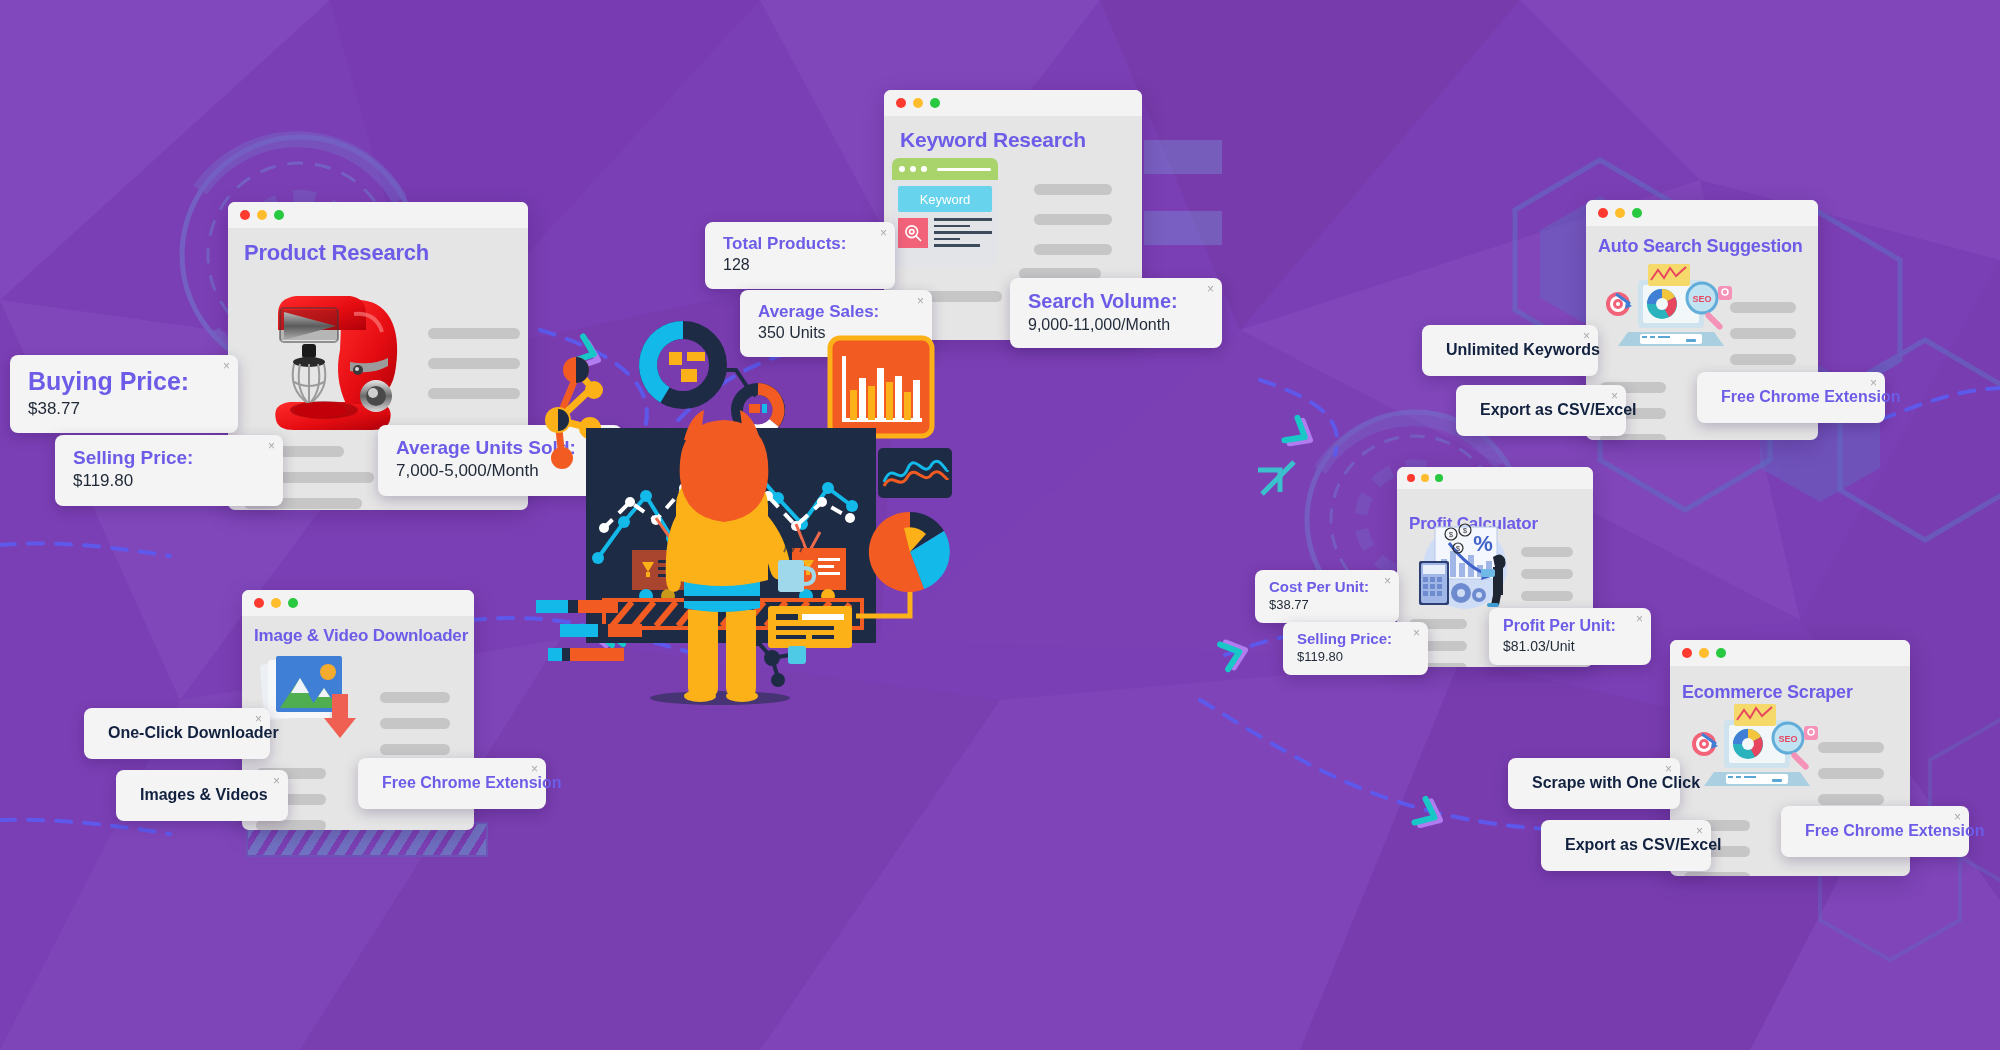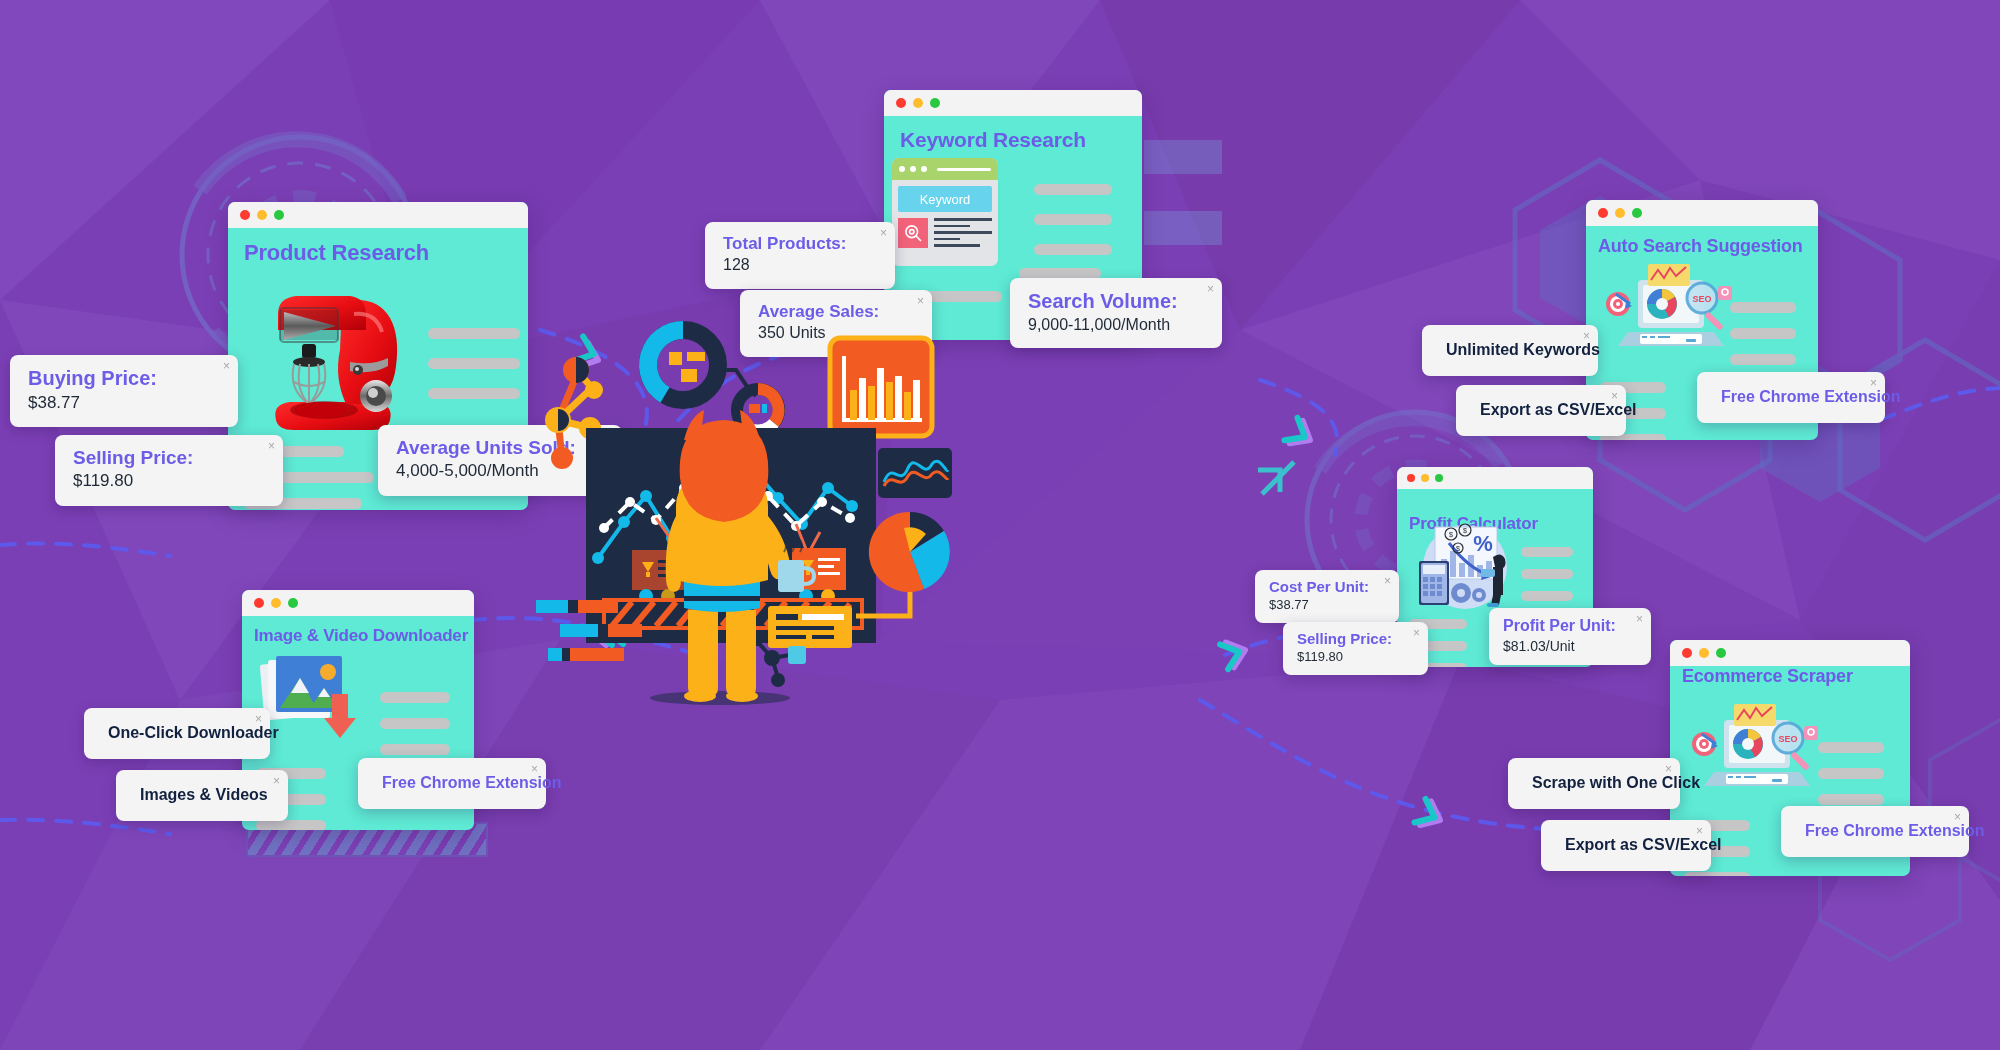--- a/index.html
+++ b/index.html
@@ -31,21 +31,21 @@
         -58deg,
         rgba(110,130,200,0.75) 0px,
         rgba(110,130,200,0.75) 9px,
         rgba(123,63,181,0.55) 9px,
         rgba(123,63,181,0.55) 15px);
   }
 
   
   .win {
     position: absolute;
-    background: #5eead4;
+    background: #e5e5e5;
     border-radius: 7px;
     box-shadow: 0 6px 22px rgba(40,10,70,0.22);
     overflow: hidden;
   }
   .win-bar {
     height: 26px;
     background: #f3f3f3;
     display: flex;
     align-items: center;
     padding-left: 12px;
@@ -281,34 +281,34 @@
       <div class="skel" style="left:200px;top:130px;width:92px;"></div>
       <div class="skel" style="left:200px;top:160px;width:92px;"></div>
       <div class="skel" style="left:16px;top:218px;width:100px;"></div>
       <div class="skel" style="left:16px;top:244px;width:130px;"></div>
       <div class="skel" style="left:16px;top:270px;width:118px;"></div>
     </div>
   </div>
 
   <div class="chip" style="left:10px;top:355px;width:228px;">
     <span class="ch-x">×</span>
-    <div class="ch-title" style="font-size:20px;">Buying Price:</div>
+    <div class="ch-title" style="font-size:25px;">Buying Price:</div>
     <div class="ch-val" style="font-size:17px;">$38.77</div>
   </div>
 
   <div class="chip" style="left:55px;top:435px;width:228px;">
     <span class="ch-x">×</span>
     <div class="ch-title" style="font-size:19px;">Selling Price:</div>
     <div class="ch-val" style="font-size:17px;">$119.80</div>
   </div>
 
   <div class="chip" style="left:378px;top:425px;width:244px;">
     <span class="ch-x">×</span>
     <div class="ch-title" style="font-size:19px;">Average Units Sold:</div>
-    <div class="ch-val" style="font-size:17px;">4,000-5,000/Month</div>
+    <div class="ch-val" style="font-size:17px;">7,000-5,000/Month</div>
   </div>
 
   <div class="win" style="left:884px;top:90px;width:258px;height:250px;">
     <div class="win-bar">
       <span class="dot r"></span>
       <span class="dot y"></span>
       <span class="dot g"></span>
     </div>
     <div class="win-body">
       <div class="win-title" style="font-size:21px;">Keyword Research</div>
@@ -536,21 +536,21 @@
     <div class="ch-title" style="font-size:16px;">Profit Per Unit:</div>
     <div class="ch-val" style="font-size:14px;">$81.03/Unit</div>
   </div>
 
   <div class="win" style="left:1670px;top:640px;width:240px;height:236px;">
     <div class="win-bar">
       <span class="dot r"></span>
       <span class="dot y"></span>
       <span class="dot g"></span>
     </div>
-    <div class="win-body" style="padding:0 12px;">
+    <div class="win-body" style="padding:16px 12px;">
       <div class="win-title" style="font-size:18px;">Ecommerce Scraper</div>
 
       <svg style="position:absolute;left:22px;top:34px;" width="132" height="104" viewBox="0 0 132 104">
         <rect x="32" y="20" width="66" height="48" rx="4" fill="#cfe3ee"></rect>
         <rect x="37" y="25" width="56" height="38" rx="2" fill="#f2f7fa"></rect>
         <path d="M22,72 l86,0 l10,14 l-106,0z" fill="#a9cfe0"></path>
         <rect x="34" y="74" width="62" height="10" rx="2" fill="#fff"></rect>
         <g fill="#5aa7d6">
             <rect x="36" y="76" width="5" height="2"></rect>
             <rect x="44" y="76" width="5" height="2"></rect>

